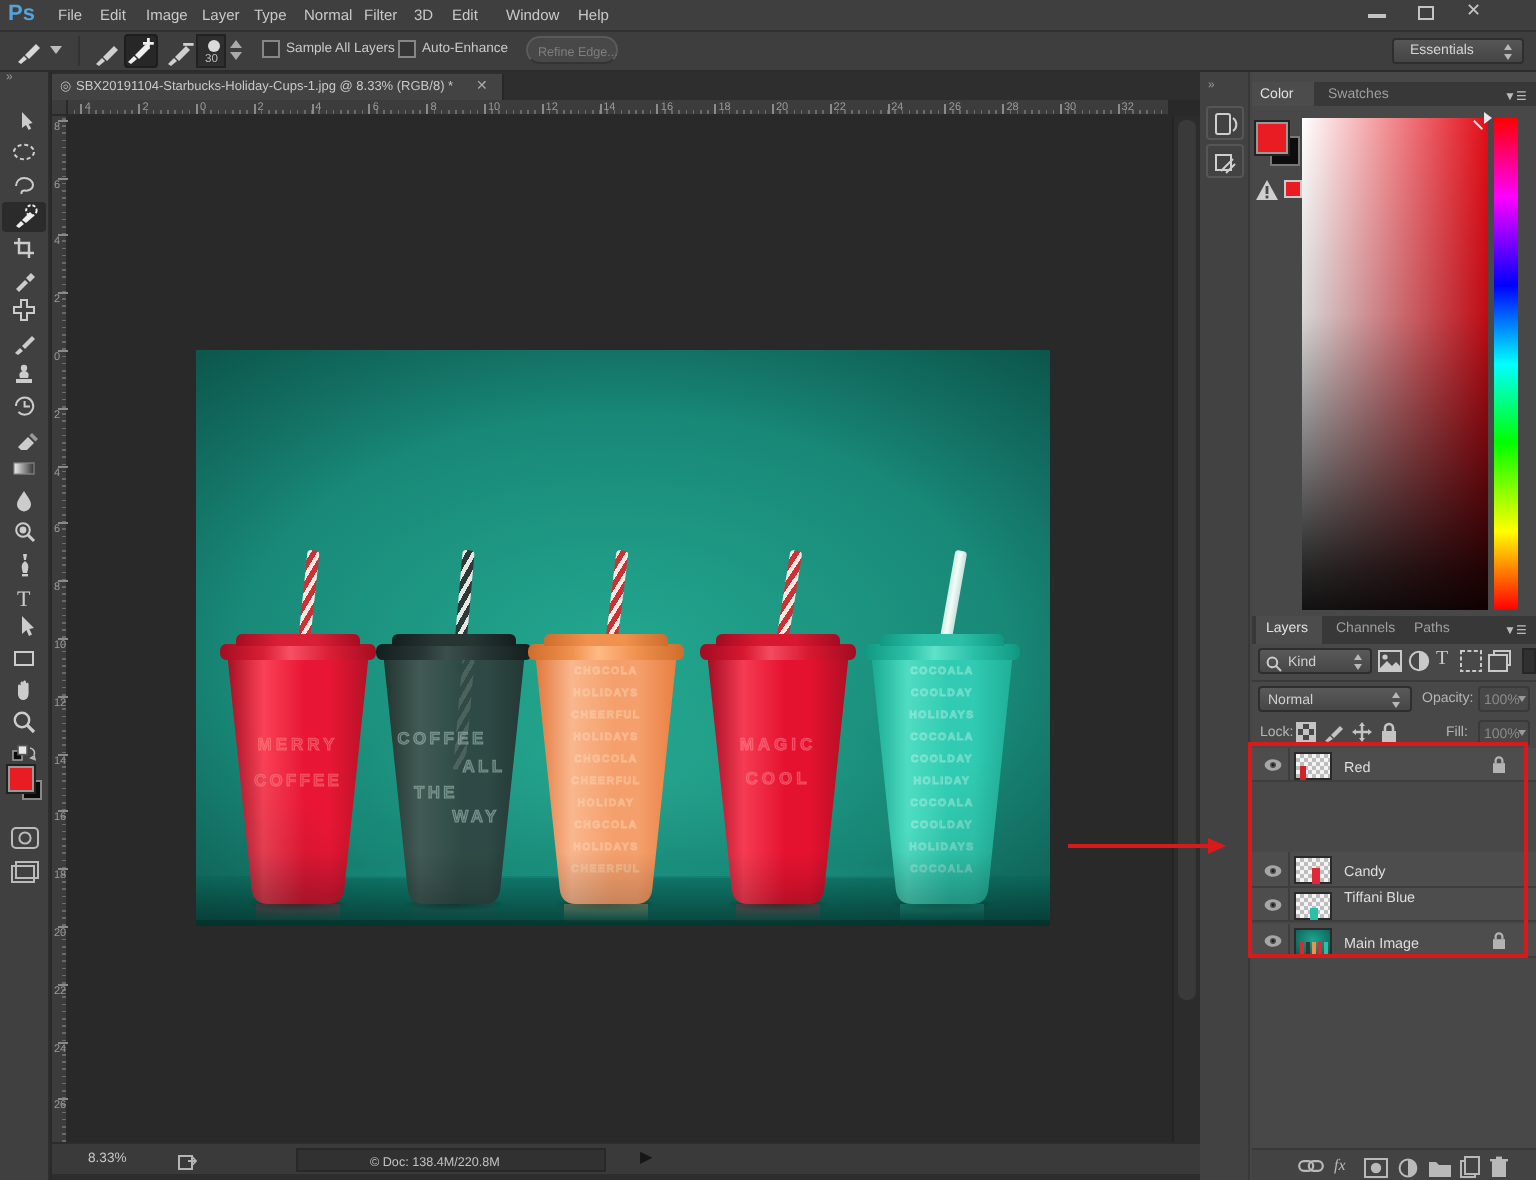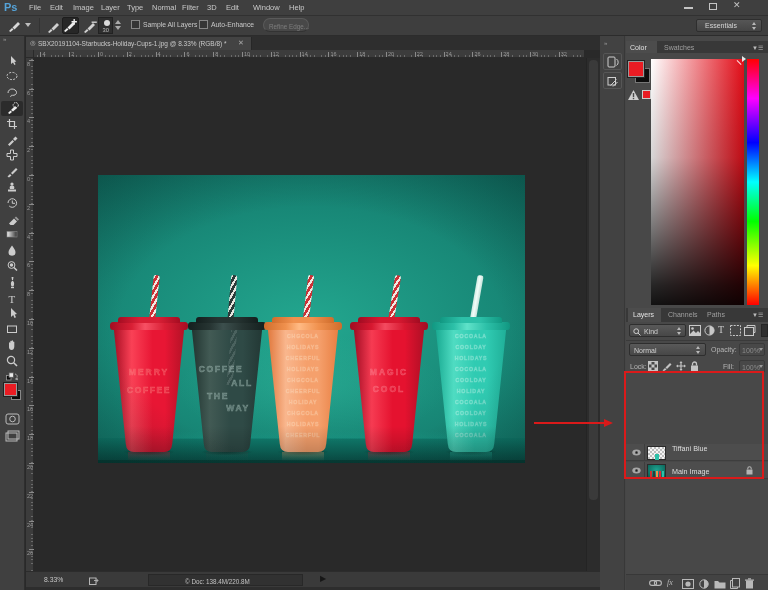--- a/index.html
+++ b/index.html
@@ -465,20 +465,48 @@
       <svg class="abs" style="left:64px;top:2.5px;" width="9" height="11" viewBox="0 0 9 11">
         <rect x="1" y="4.5" width="7" height="6" fill="#c4c4c4"></rect>
         <path d="M2.5 4.5 V3 a2 2 0 0 1 4 0 V4.5" fill="none" stroke="#c4c4c4" stroke-width="1.3"></path>
       </svg>
       <span class="abs" style="left:97px;top:4.5px;font-size:7px;color:#b5b5b5;">Fill:</span>
       <div class="abs" style="left:113px;top:2px;width:26px;height:13px;border:1px solid #3a3a3a;border-radius:2px;">
         <span class="abs" style="left:2px;top:2.5px;font-size:7px;color:#8a8a8a;">100%</span>
         <span class="abs" style="left:19px;top:4px;border-left:2.5px solid transparent;border-right:2.5px solid transparent;border-top:3.5px solid #999;"></span>
       </div>
     </div>
+    <div class="abs" style="left:0;top:65.5px;width:142px;height:17.6px;background:#4d4d4d;border-bottom:1px solid #3e3e3e;">
+      <svg class="abs" style="left:5.5px;top:5.5px;" width="9" height="7" viewBox="0 0 9 7">
+        <ellipse cx="4.5" cy="3.5" rx="4.2" ry="2.9" fill="#a6a6a6"></ellipse>
+        <circle cx="4.5" cy="3.5" r="1.5" fill="#4d4d4d"></circle>
+        <circle cx="4.5" cy="3.5" r="0.7" fill="#1e1e1e"></circle>
+      </svg>
+      <span class="abs" style="left:17.5px;top:0;width:1px;height:17.6px;background:#3e3e3e;"></span>
+      <div class="abs" style="left:21px;top:2px;width:19px;height:14px;border:1px solid #2a2a2a;background-image:linear-gradient(45deg,#bdbdbd 25%,transparent 25%,transparent 75%,#bdbdbd 75%),linear-gradient(45deg,#bdbdbd 25%,transparent 25%,transparent 75%,#bdbdbd 75%);background-size:4px 4px;background-position:0 0,2px 2px;background-color:#f4f4f4;">
+          <div class="abs" style="left:2px;top:6px;width:3px;height:7px;background:#cf2328;"></div>
+        </div>
+      <span class="abs" style="left:46px;top:5px;font-size:7.2px;color:#dedede;">Red</span>
+      <svg class="abs" style="left:120px;top:4.5px;" width="7" height="9" viewBox="0 0 7 9">
+        <rect x="0.5" y="3.6" width="6" height="4.9" fill="#b3b3b3"></rect>
+        <path d="M1.8 3.6 V2.4 a1.7 1.7 0 0 1 3.4 0 V3.6" fill="none" stroke="#b3b3b3" stroke-width="1.1"></path>
+      </svg>
+    </div>
+    <div class="abs" style="left:0;top:118.3px;width:142px;height:17.6px;background:#4d4d4d;border-bottom:1px solid #3e3e3e;">
+      <svg class="abs" style="left:5.5px;top:5.5px;" width="9" height="7" viewBox="0 0 9 7">
+        <ellipse cx="4.5" cy="3.5" rx="4.2" ry="2.9" fill="#a6a6a6"></ellipse>
+        <circle cx="4.5" cy="3.5" r="1.5" fill="#4d4d4d"></circle>
+        <circle cx="4.5" cy="3.5" r="0.7" fill="#1e1e1e"></circle>
+      </svg>
+      <span class="abs" style="left:17.5px;top:0;width:1px;height:17.6px;background:#3e3e3e;"></span>
+      <div class="abs" style="left:21px;top:2px;width:19px;height:14px;border:1px solid #2a2a2a;background-image:linear-gradient(45deg,#bdbdbd 25%,transparent 25%,transparent 75%,#bdbdbd 75%),linear-gradient(45deg,#bdbdbd 25%,transparent 25%,transparent 75%,#bdbdbd 75%);background-size:4px 4px;background-position:0 0,2px 2px;background-color:#f4f4f4;">
+          <div class="abs" style="left:8px;top:5px;width:3.5px;height:8px;background:#e02836;"></div>
+        </div>
+      <span class="abs" style="left:46px;top:5px;font-size:7.2px;color:#dedede;">Candy</span>
+    </div>
     <div class="abs" style="left:0;top:135.9px;width:142px;height:17.6px;background:#4d4d4d;border-bottom:1px solid #3e3e3e;">
       <svg class="abs" style="left:5.5px;top:5.5px;" width="9" height="7" viewBox="0 0 9 7">
         <ellipse cx="4.5" cy="3.5" rx="4.2" ry="2.9" fill="#a6a6a6"></ellipse>
         <circle cx="4.5" cy="3.5" r="1.5" fill="#4d4d4d"></circle>
         <circle cx="4.5" cy="3.5" r="0.7" fill="#1e1e1e"></circle>
       </svg>
       <span class="abs" style="left:17.5px;top:0;width:1px;height:17.6px;background:#3e3e3e;"></span>
       <div class="abs" style="left:21px;top:2px;width:19px;height:14px;border:1px solid #2a2a2a;background-image:linear-gradient(45deg,#bdbdbd 25%,transparent 25%,transparent 75%,#bdbdbd 75%),linear-gradient(45deg,#bdbdbd 25%,transparent 25%,transparent 75%,#bdbdbd 75%);background-size:4px 4px;background-position:0 0,2px 2px;background-color:#f4f4f4;">
           <div class="abs" style="left:6.5px;top:7px;width:4px;height:6px;background:#2cc0a8;"></div>
         </div>

